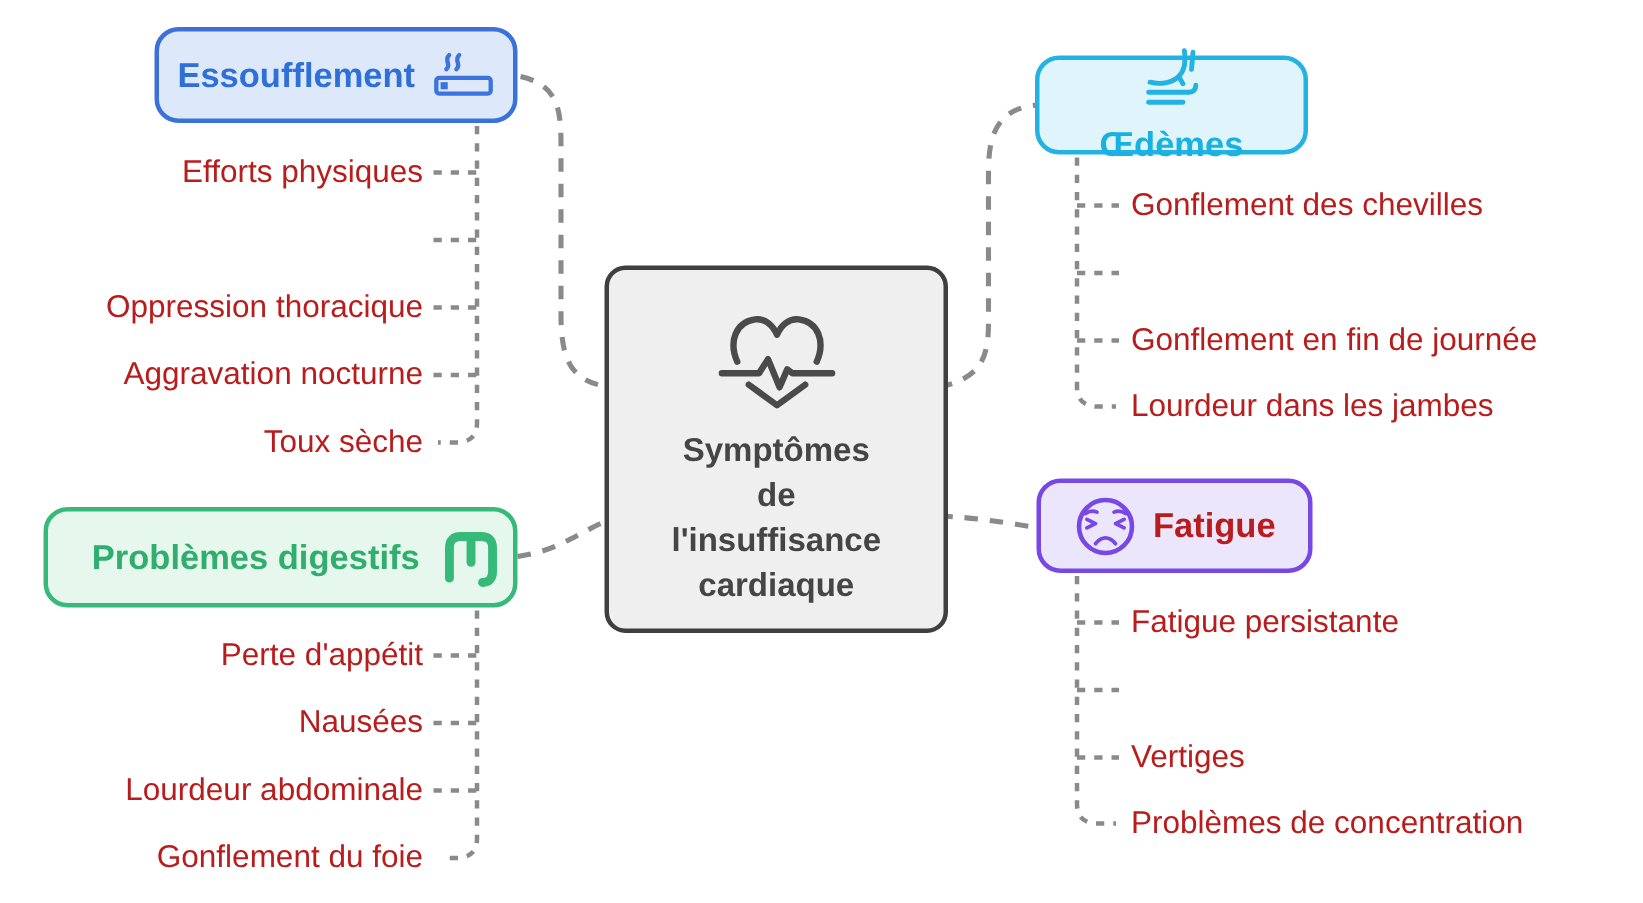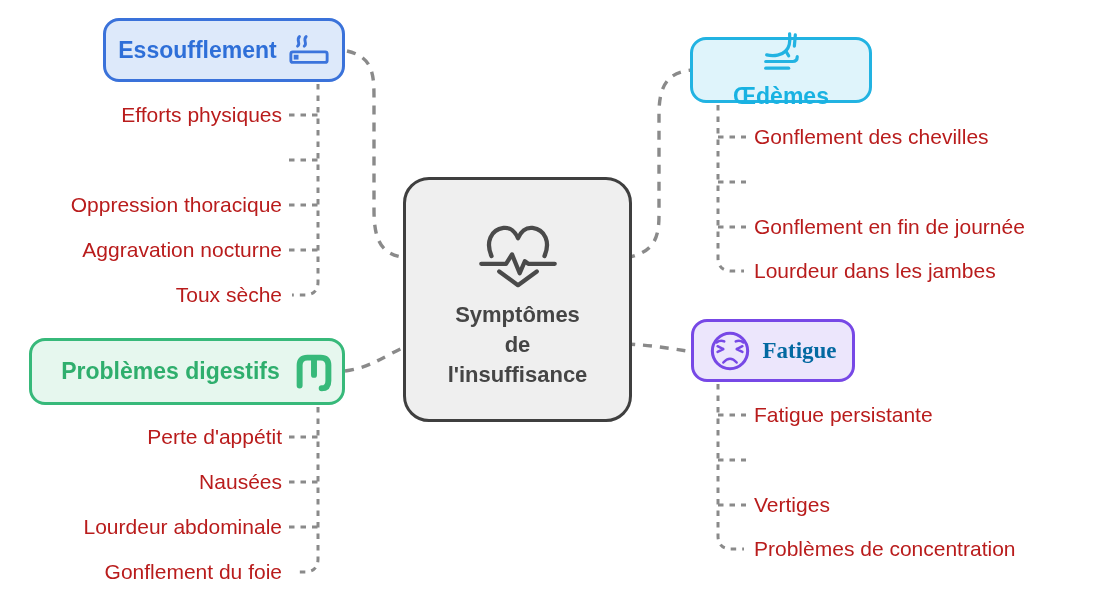--- a/index.html
+++ b/index.html
@@ -22,26 +22,26 @@
     font-weight:bold;font-size:23px;white-space:nowrap;
   }
   .branch svg{flex:0 0 auto;display:block;}
 
   #branch-essoufflement{left:103px;top:18px;width:242px;height:64px;
     border-color:#3a72da;background:#dde9fa;color:#2e6fd8;}
   #branch-oedemes{left:690px;top:37px;width:182px;height:66px;
     border-color:#22b3e2;background:#dff4fb;color:#18b2e2;flex-direction:column;}
   #branch-digestif{left:29px;top:338px;width:316px;height:67px;
     border-color:#37b97a;background:#e6f7ee;color:#2fae6d;padding-left:24px;}
-  #branch-fatigue{left:691px;top:319px;width:164px;height:63px;
-    border-color:#7748e6;background:#ece6fc;color:#0369a1;font-family:Liberation Serif, serif;}
+  #branch-fatigue{left:691px;top:319px;width:184px;height:63px;
+    border-color:#7748e6;background:#ece6fc;color:#b91c1c;}
 
   .center-node{
     position:absolute;left:403px;top:177px;width:229px;height:245px;
-    background:#efefef;border:3px solid #3f3f3f;border-radius:26px;
+    background:#efefef;border:3px solid #3f3f3f;border-radius:14px;
     display:flex;flex-direction:column;align-items:center;justify-content:center;
   }
   .center-text{font-size:22px;font-weight:bold;color:#454545;text-align:center;line-height:30px;margin-top:8px;}
   .center-text span{display:block;}
 
   .item{position:absolute;font-size:21px;color:#b91c1c;line-height:26px;white-space:nowrap;}
   .item.left{left:0;width:282px;text-align:right;}
   .item.right{left:754px;text-align:center;}
 </style>
 </head>
@@ -83,20 +83,21 @@
       <g fill="none" stroke="#4a4a4a" stroke-width="5" stroke-linecap="round" stroke-linejoin="round">
         <path d="M19,54 C12,38 18,23 33,21 C41,20 47,26 50,33 C53,26 59,20 67,21 C82,23 88,38 81,54"></path>
         <path d="M7,63 L36,63 L43,52 L52,74 L58,60 L62,63 L93,63"></path>
         <path d="M28,72 L50,88 L72,72"></path>
       </g>
     </svg>
     <div class="center-text">
       <span>Symptômes</span>
       <span>de</span>
       <span>l'insuffisance</span>
+      <span>cardiaque</span>
     </div>
   </div>
 
   <div class="branch" id="branch-essoufflement">
     <span>Essoufflement</span>
     <svg width="42" height="34" viewBox="0 0 44 34">
       <g fill="none" stroke="#3b74dc" stroke-width="3" stroke-linecap="round">
         <path d="M10,13 C14,10 8,7 12,3"></path>
         <path d="M17,13 C21,10 15,7 19,3"></path>
       </g>

